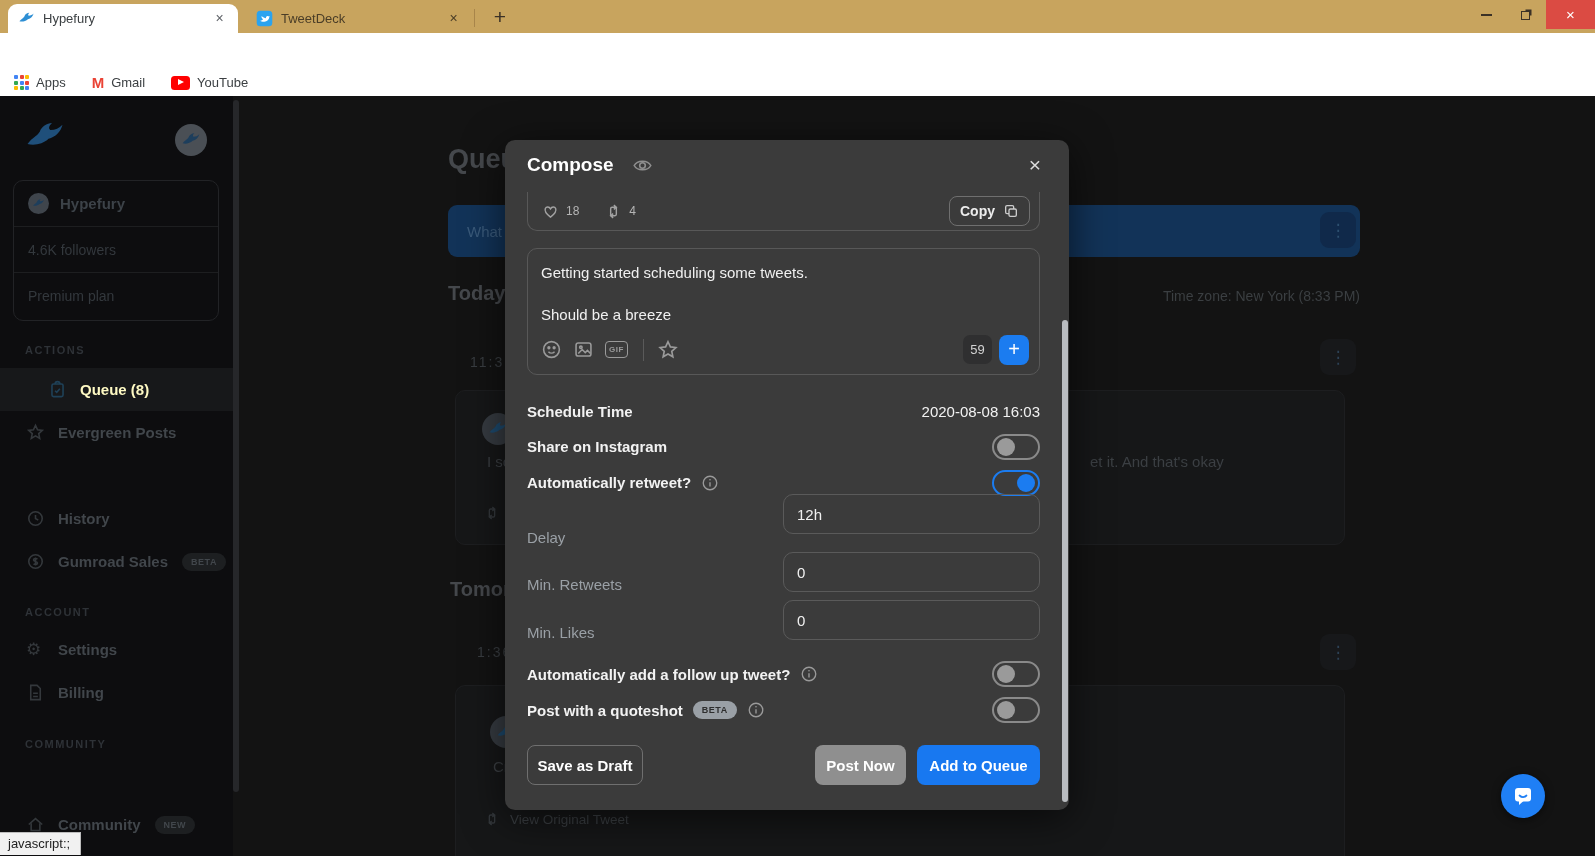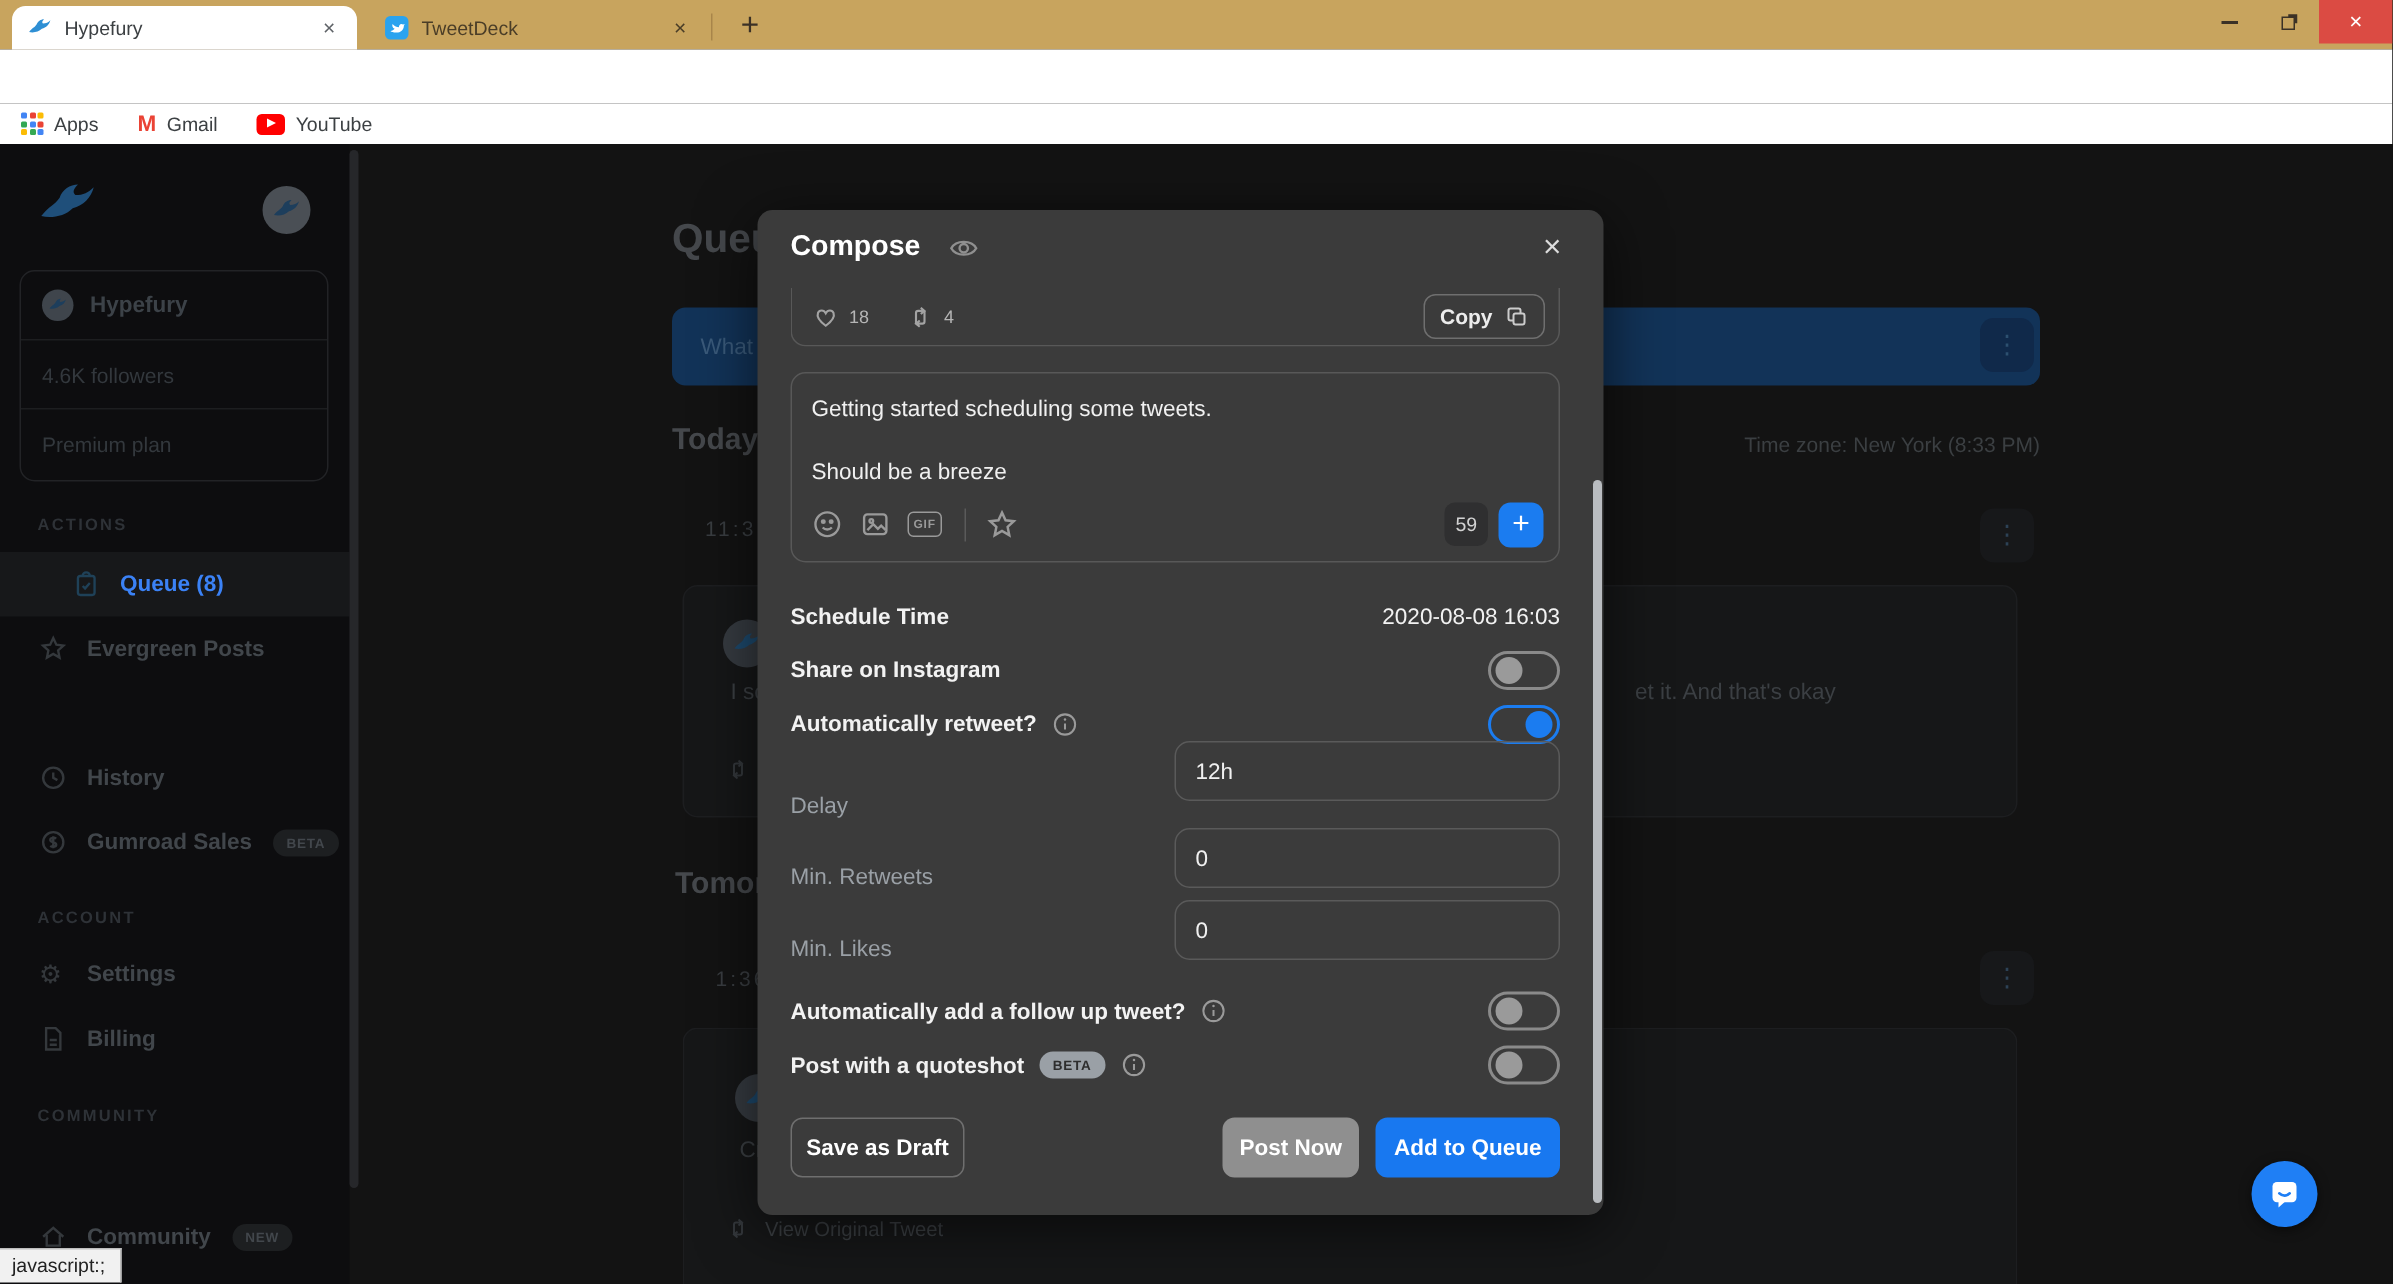--- a/index.html
+++ b/index.html
@@ -47,21 +47,21 @@
   .sidebar { position:absolute; left:0; top:0; width:233px; height:760px; background:#0d0d0f; }
   .sbscroll { position:absolute; left:233px; top:4px; width:6px; height:692px; background:#26272a; border-radius:3px; }
   .acct-card { position:absolute; left:13px; top:84px; width:206px; height:141px; border:1px solid #222326; border-radius:10px; }
   .acct-row { height:46px; display:flex; align-items:center; padding-left:14px; border-bottom:1px solid #1d1e20; color:#33383d; font-size:14px; }
   .acct-row:last-child { border-bottom:none; }
   .acct-row.name { color:#3c4248; font-weight:700; font-size:15px; }
   .mini-av { width:21px; height:21px; border-radius:50%; background:#3f454c; margin-right:11px; display:flex; align-items:center; justify-content:center; }
   .sechead { position:absolute; left:25px; font-size:11px; letter-spacing:1.5px; color:#2e3237; font-weight:700; }
   .srow { position:absolute; left:0; width:233px; height:43px; display:flex; align-items:center; padding-left:26px; color:#41464b; font-size:15px; font-weight:600; }
   .srow .sic { width:19px; height:19px; margin-right:13px; color:#34383c; }
-  .srow.active { background:#17181a; color:#3b82f6;padding-left:48px; }
+  .srow.active { background:#17181a; color:#fef9c3;padding-left:48px; }
   .srow.active .sic { color:#1f4158; }
   .sbadge { margin-left:14px; background:#1d1f21; color:#42474c; font-size:9px; font-weight:700; padding:4px 9px; border-radius:10px; letter-spacing:.5px; }
   .mainbg { position:absolute; left:233px; top:0; width:1362px; height:760px; }
   .bigh { color:#45484c; font-weight:700; }
   .bluebox { position:absolute; left:215px; top:109px; width:912px; height:52px; background:#123358; border-radius:9px; display:flex; align-items:center; padding-left:19px; color:#3a5a7a; font-size:15px; }
   .dots3 { color:#2d5070; font-size:17px; letter-spacing:0; }
   .dotbtn { position:absolute; width:36px; height:36px; border-radius:9px; background:#10294a; display:flex; align-items:center; justify-content:center; }
   .dotbtn2 { background:#17181a; }
   .bgcard { position:absolute; background:#161718; border:1px solid #1d1e20; border-radius:10px; }
   .bgtxt { color:#3b3f43; font-size:15px; }
@@ -295,21 +295,21 @@
     <div class="bluebox">
       <span>What</span>
     </div>
     <div class="dotbtn" style="left:1087px; top:116px;">
         <span class="dots3">⋮</span>
       </div>
 
     <div class="a bigh" style="left:215px; top:186px; font-size:20px;">Today</div>
     <div class="a" style="left:215px; top:192px; width:912px; text-align:right; color:#3b3f42; font-size:14px;">Time zone: New York (8:33 PM)</div>
 
-    <div class="a" style="left:237px; top:248px; color:#393d41; font-size:14px; letter-spacing:2px;">11:3</div>
+    <div class="a" style="left:237px; top:258px; color:#393d41; font-size:14px; letter-spacing:2px;">11:3</div>
     <div class="dotbtn dotbtn2" style="left:1087px; top:243px;">
         <span class="dots3" style="color:#2d4256;">⋮</span>
       </div>
 
     <div class="bgcard" style="left:222px; top:294px; width:890px; height:155px;">
       <div class="bgav" style="left:26px; top:22px;">
         <svg viewBox="0 0 24 24" width="20" height="20" fill="#1d4a6e">
             <path d="M2 16 C5 12 7 12 9 9 C10 6 13 4 16 4 C14 6 14 7 15 8 C18 8 20 7 22 5 C21 9 18 12 14 13 C11 16 6 17 2 16 Z"></path>
           </svg>
       </div>

